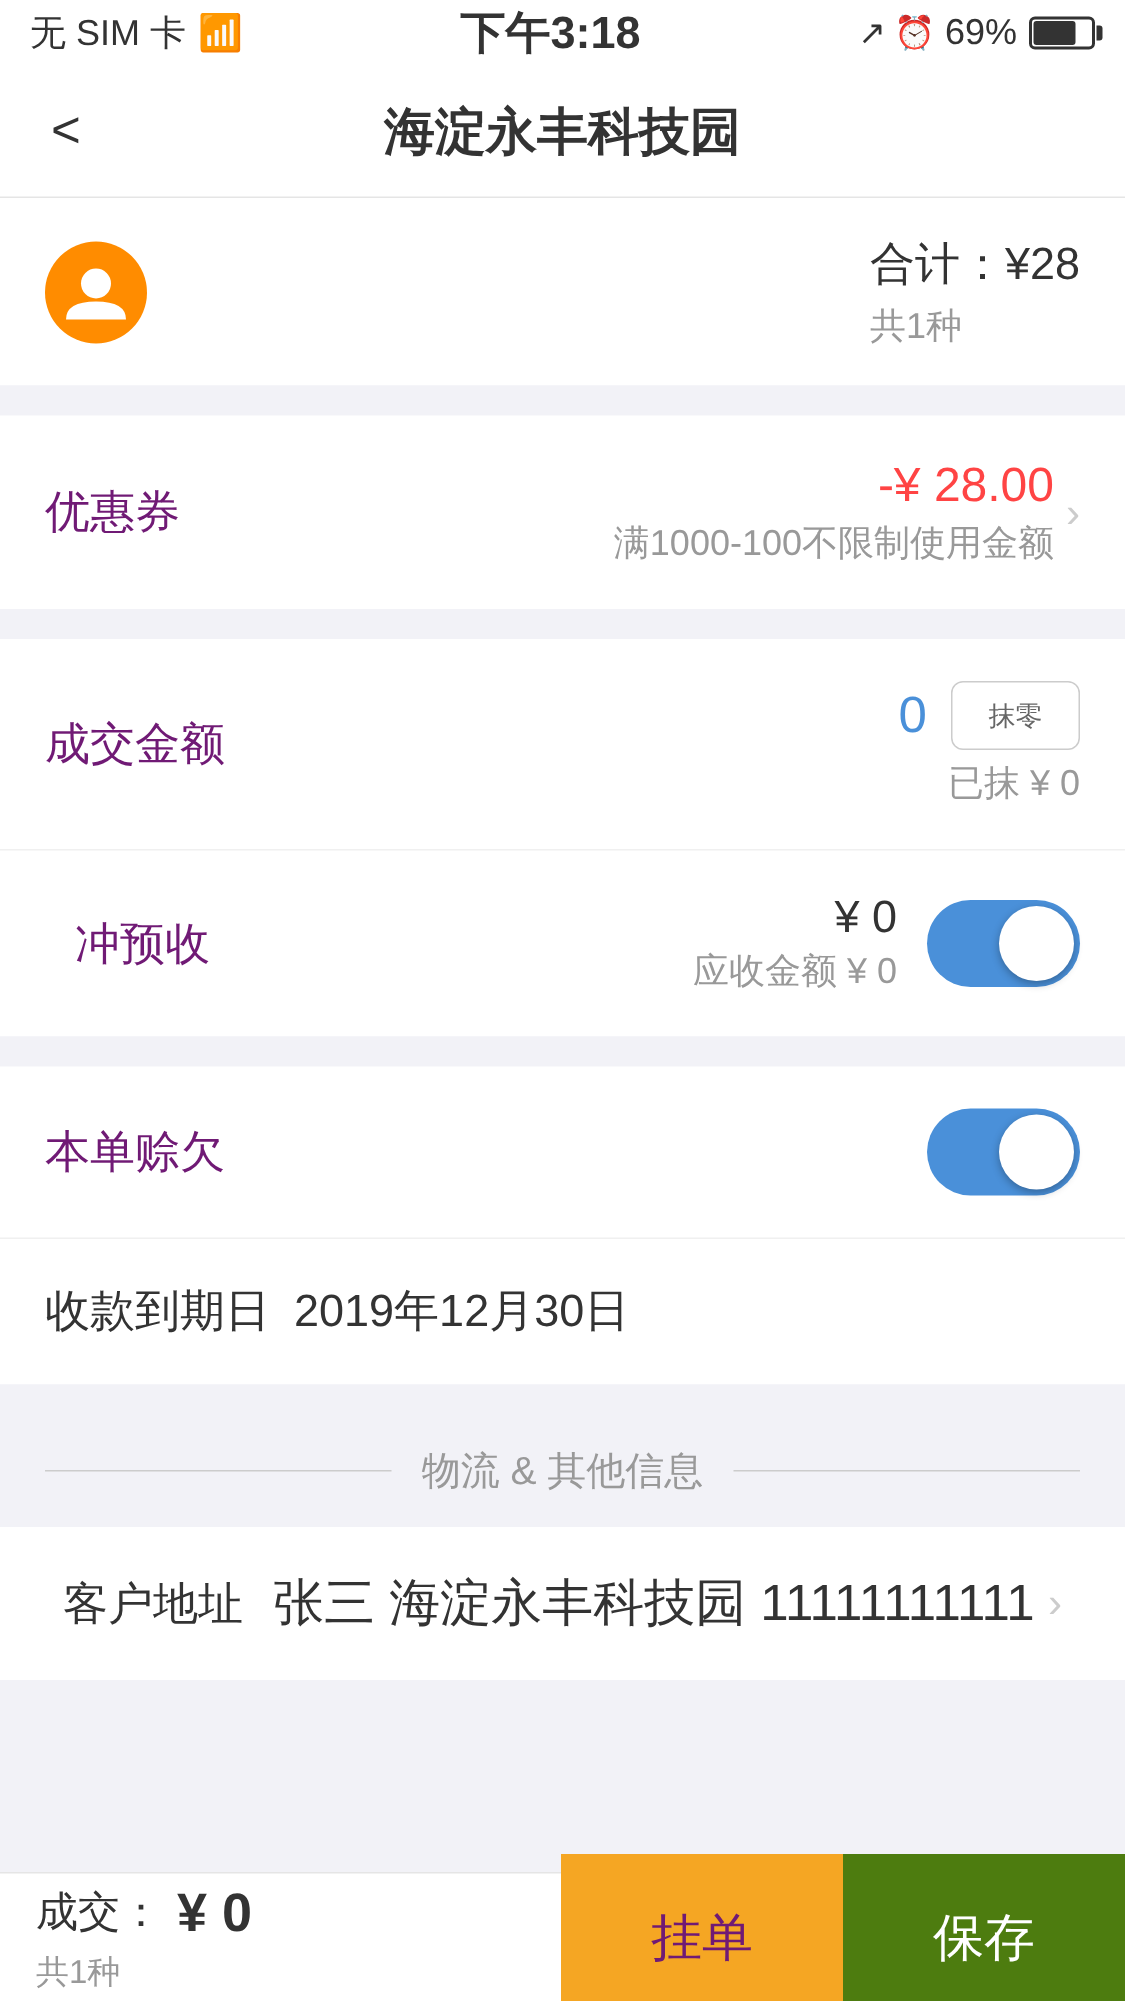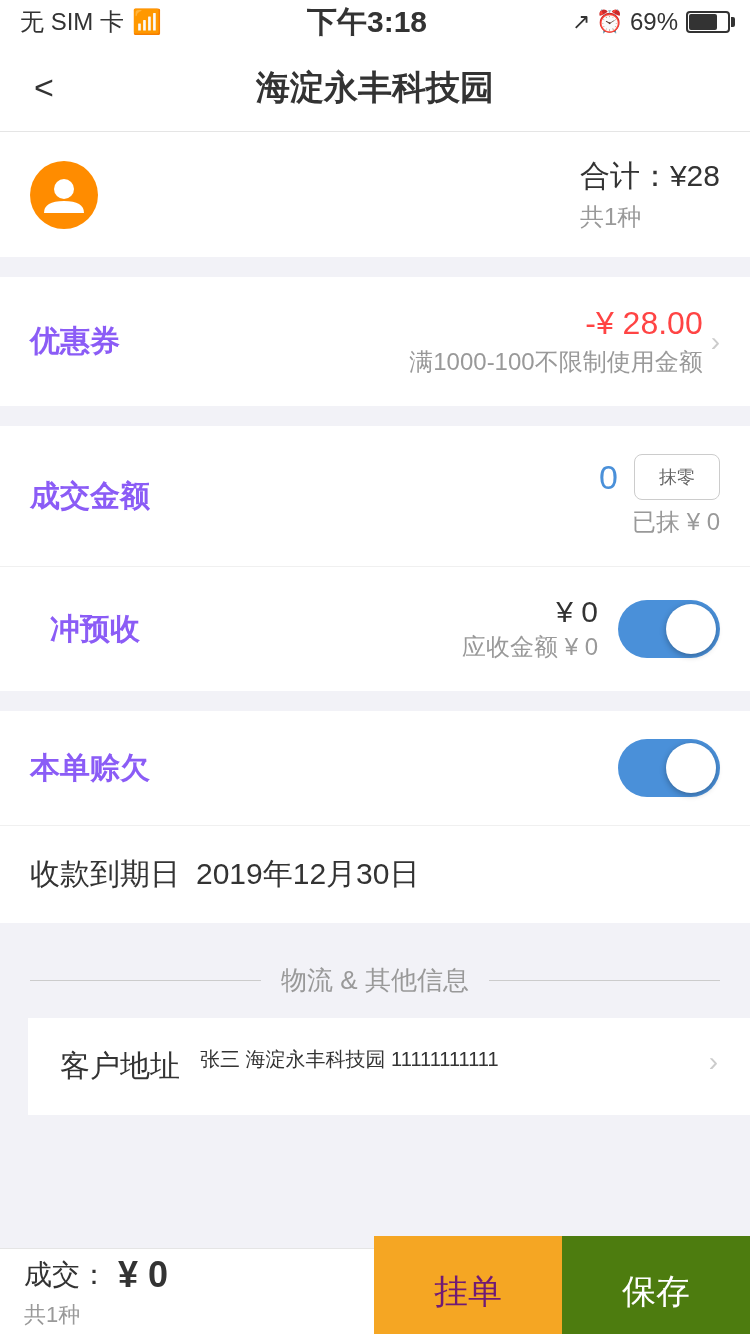--- a/index.html
+++ b/index.html
@@ -142,22 +142,22 @@
       padding: 28px 30px;
       border-bottom: 1px solid #f0f0f0;
       min-height: 90px;
     }
     .row:last-child {
       border-bottom: none;
     }
 
     .row-label {
       font-size: 30px;
-      color: #8b5cf6;
-      font-weight: 700;
+      color: #701a75;
+      font-weight: 400;
     }
 
     
     .coupon-right {
       text-align: right;
     }
     .coupon-amount {
       font-size: 32px;
       color: #ff4444;
       font-weight: 500;
@@ -275,32 +275,31 @@
     }
     .section-header-text {
       font-size: 26px;
       color: #999;
     }
 
     
     .address-row {
       background: #fff;
       display: flex;
-      align-items: flex-start;
-      padding: 28px 32px;
-      margin-left: 28px;
+      align-items: center;
+      padding: 28px 42px;
     }
     .address-label {
       font-size: 30px;
       color: #333;
       min-width: 120px;
       flex-shrink: 0;
     }
     .address-value {
-      font-size: 20px;
+      font-size: 34px;
       color: #333;
       flex: 1;
     }
 
     
     .bottom-bar {
       position: fixed;
       bottom: 0;
       left: 0;
       width: 750px;

